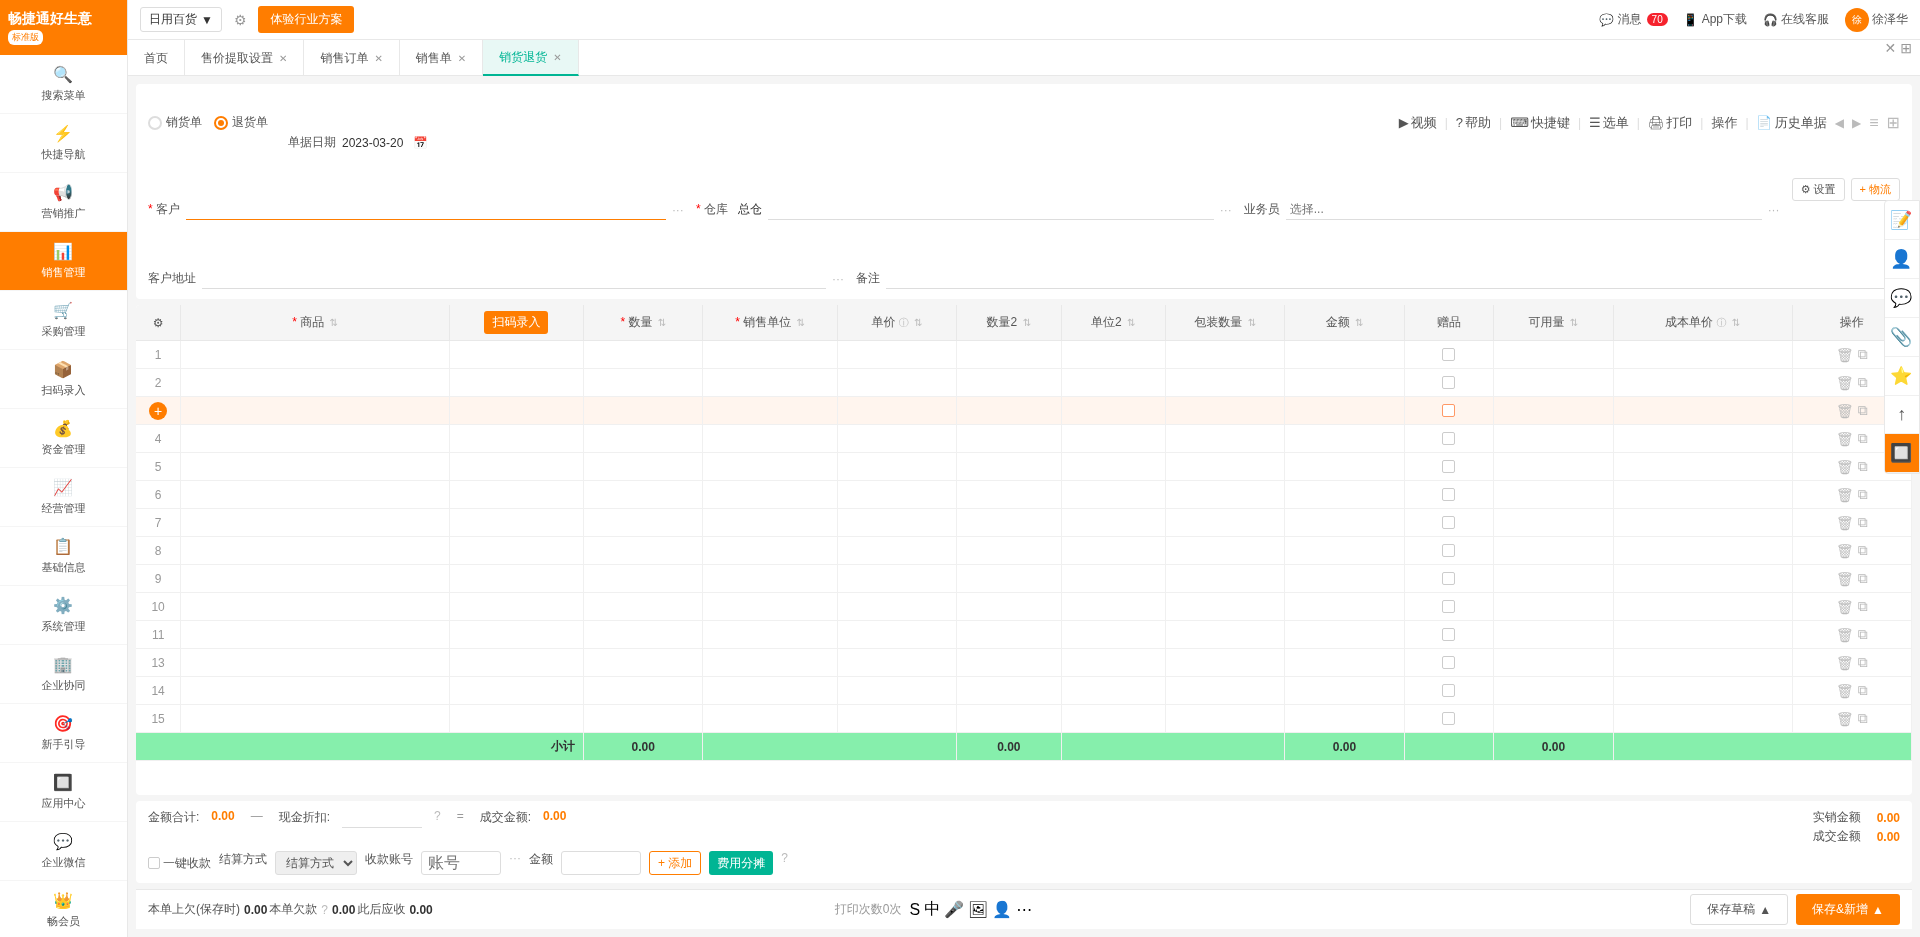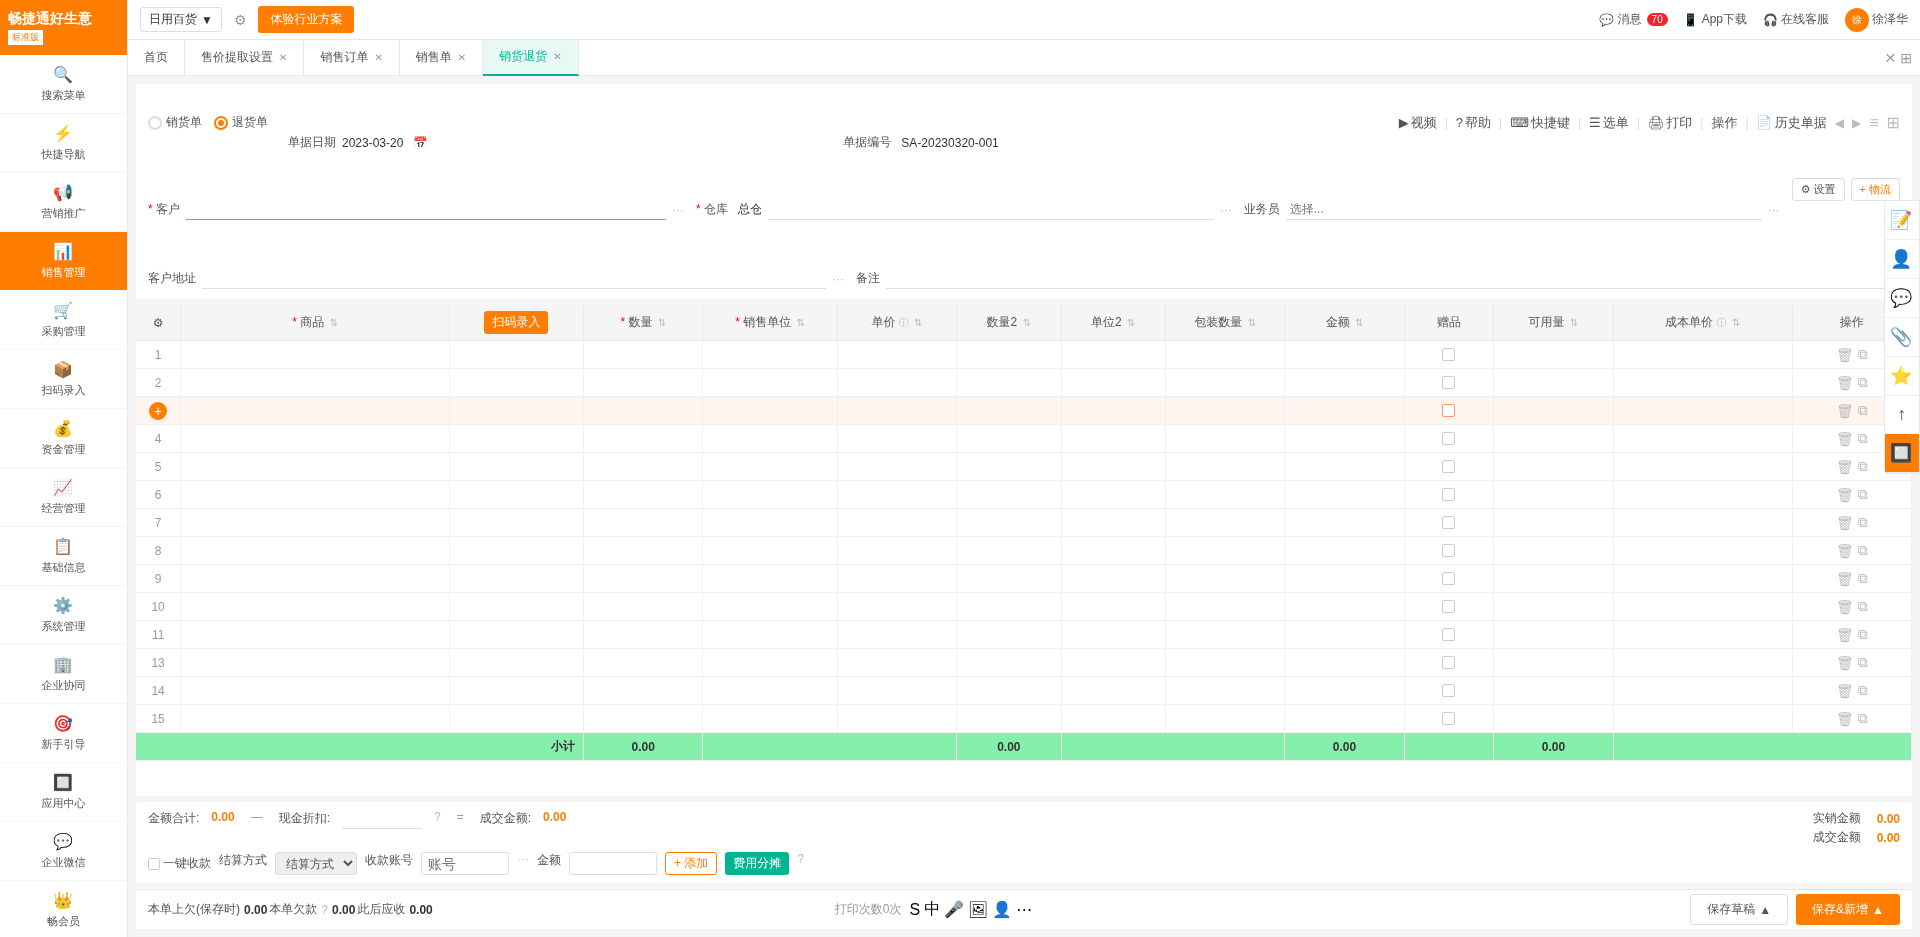--- a/index.html
+++ b/index.html
@@ -20,21 +20,21 @@
     .topbar-left { display: flex; align-items: center; gap: 8px; }
     .topbar-select { display: flex; align-items: center; gap: 4px; border: 1px solid #ddd; border-radius: 3px; padding: 3px 8px; font-size: 12px; color: #333; cursor: pointer; background: #fff; }
     .topbar-gear { color: #999; cursor: pointer; font-size: 14px; padding: 4px; }
     .topbar-trial { background: #ff7d00; color: #fff; border: none; border-radius: 3px; padding: 5px 12px; font-size: 12px; cursor: pointer; }
     .topbar-right { display: flex; align-items: center; gap: 16px; color: #555; font-size: 12px; }
     .topbar-right-item { display: flex; align-items: center; gap: 3px; cursor: pointer; }
     .badge { background: #f5222d; color: #fff; border-radius: 10px; padding: 1px 5px; font-size: 10px; margin-left: 2px; }
     .avatar { width: 24px; height: 24px; border-radius: 50%; background: #ff7d00; color: #fff; display: flex; align-items: center; justify-content: center; font-size: 10px; }
 
     
-    .tabs { height: 36px; background: #fff; border-bottom: 1px solid #e8e8e8; display: flex; align-items: center; padding: 0 0 0 0; }
+    .tabs { height: 36px; background: #fff; border-bottom: 1px solid #e8e8e8; display: flex; align-items: flex-start; padding: 0 0 0 0; }
     .tab { padding: 0 16px; height: 36px; display: flex; align-items: center; font-size: 12px; cursor: pointer; color: #555; border-right: 1px solid #e8e8e8; gap: 4px; }
     .tab.active { background: #e8f8f5; color: #00b594; border-bottom: 2px solid #00b594; }
     .tab-home { color: #555; }
     .tab-close { color: #999; font-size: 10px; margin-left: 2px; cursor: pointer; }
     .tabs-right { margin-left: auto; display: flex; align-items: center; padding-right: 8px; gap: 4px; }
     .tabs-right-btn { color: #999; cursor: pointer; font-size: 14px; }
 
     
     .content { flex: 1; overflow: hidden; display: flex; flex-direction: column; background: #f5f5f5; padding: 8px; gap: 6px; }
 
@@ -87,39 +87,39 @@
     .bottom-stat { display: flex; align-items: center; gap: 4px; font-size: 12px; color: #555; }
     .bottom-stat-val { color: #333; font-weight: bold; }
     .bottom-actions { margin-left: auto; display: flex; gap: 8px; }
     .btn-draft { border: 1px solid #ddd; background: #fff; border-radius: 3px; padding: 6px 16px; font-size: 12px; cursor: pointer; color: #555; display: flex; align-items: center; gap: 4px; }
     .btn-save { background: #ff7d00; color: #fff; border: none; border-radius: 3px; padding: 6px 16px; font-size: 12px; cursor: pointer; display: flex; align-items: center; gap: 4px; }
 
     
     .payment-row { display: flex; gap: 8px; margin-top: 6px; }
     .payment-cb { display: flex; align-items: center; gap: 3px; cursor: pointer; font-size: 12px; color: #555; }
     .payment-select { border: 1px solid #ddd; border-radius: 3px; padding: 2px 6px; font-size: 12px; color: #555; }
-    .payment-input { border: 1px solid #ddd; border-radius: 3px; padding: 2px 6px; font-size: 14px; width: 88px; }
+    .payment-input { border: 1px solid #ddd; border-radius: 3px; padding: 2px 6px; font-size: 16px; width: 80px; }
     .add-cost-btn { border: 1px solid #ff7d00; color: #ff7d00; background: #fff; border-radius: 3px; padding: 2px 8px; font-size: 12px; cursor: pointer; }
     .fee-split-btn { background: #00b594; color: #fff; border: none; border-radius: 3px; padding: 3px 8px; font-size: 12px; cursor: pointer; }
     .question-icon { color: #bbb; cursor: pointer; }
 
     .toolbar-icon-btn { color: #555; font-size: 13px; cursor: pointer; display: flex; align-items: center; gap: 2px; }
 
     .side-tools { position: fixed; right: 0; top: 200px; display: flex; flex-direction: column; background: #fff; border: 1px solid #e8e8e8; border-radius: 4px 0 0 4px; overflow: hidden; }
     .side-tool { padding: 8px 6px; cursor: pointer; color: #555; font-size: 18px; border-bottom: 1px solid #f0f0f0; display: flex; align-items: center; justify-content: center; }
     .side-tool.active { background: #ff7d00; color: #fff; }
   </style>
 </head>
 <body>
 
 <div class="sidebar">
   <div class="sidebar-logo">
     <div style="display:flex;flex-direction:column;align-items:flex-start;">
       <span style="color:#fff;font-size:14px;font-weight:bold;">畅捷通好生意</span>
-      <span style="background:#fff;color:#ff7d00;font-size:9px;padding:1px 4px;border-radius:0;margin-top:2px;">标准版</span>
+      <span style="background:#fff;color:#ff7d00;font-size:9px;padding:1px 4px;border-radius:6px;margin-top:2px;">标准版</span>
     </div>
   </div>
 
   <div class="sidebar-item">
     <span class="icon">🔍</span>
     <span>搜索菜单</span>
   </div>
   <div class="sidebar-item">
     <span class="icon">⚡</span>
     <span>快捷导航</span>
@@ -251,24 +251,20 @@
             <span>退货单</span>
           </label>
         </div>
 
         <div class="form-field">
           <span class="form-label">单据日期</span>
           <span style="margin-right:4px;font-size:12px;color:#333;">2023-03-20</span>
           <span style="color:#bbb;cursor:pointer;">📅</span>
         </div>
 
-        <div class="form-field">
-          <span class="form-label">单据编号</span>
-          <span style="font-size:12px;color:#333;margin-left:4px;">SA-20230320-001</span>
-        </div>
 
         <div style="margin-left:auto;display:flex;align-items:center;gap:8px;">
           <span class="toolbar-icon-btn">
             <span>▶</span>
             <span>视频</span>
           </span>
           <span style="color:#ddd;">|</span>
           <span class="toolbar-icon-btn">
             <span>?</span>
             <span>帮助</span>

